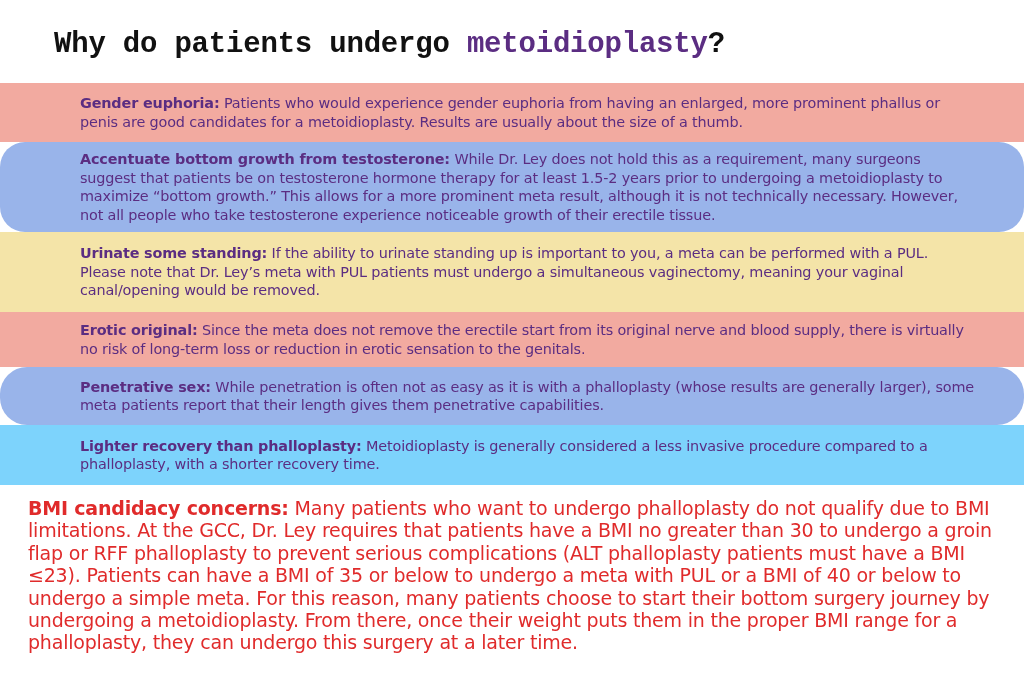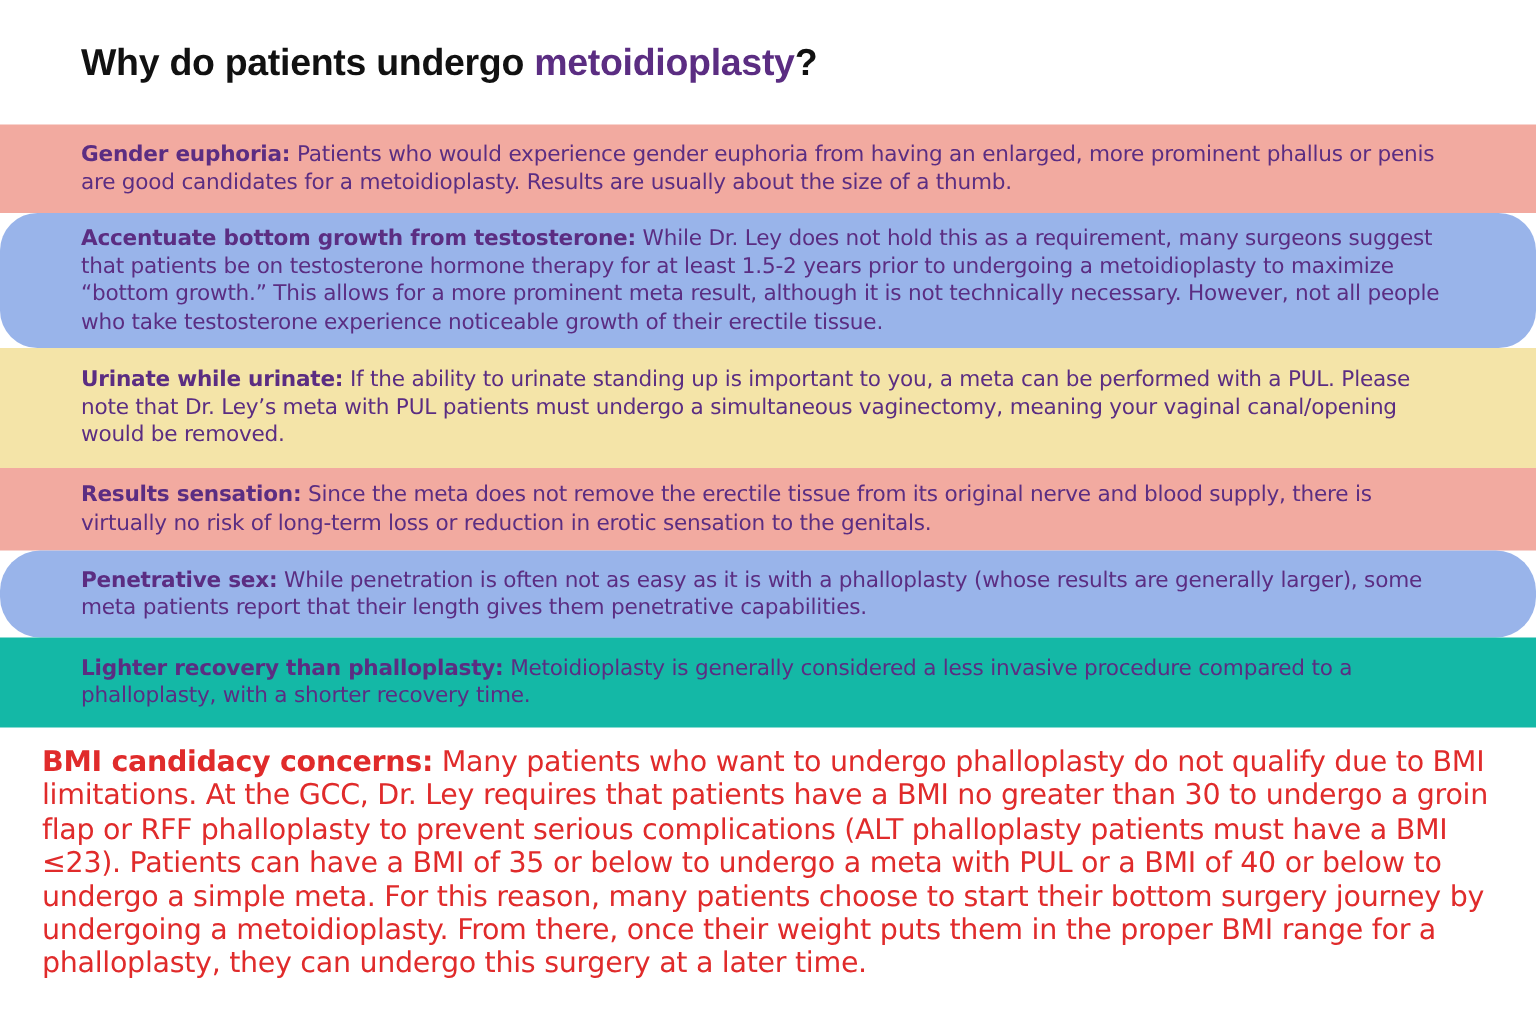--- a/index.html
+++ b/index.html
@@ -4,28 +4,28 @@
   <style>
     html, body { margin: 0; padding: 0; }
     body {
       width: 1024px; height: 683px; overflow: hidden;
       background: #ffffff;
       font-family: "DejaVu Sans", sans-serif;
       position: relative;
     }
     .title {
       position: absolute; left: 54px; top: 28px;
-      font-family: Liberation Sans, sans-serif;
-      font-weight: bold; font-size: 25px; color: #111111;
+      font-family: Liberation Mono, monospace;
+      font-weight: bold; font-size: 29px; color: #111111;
       letter-spacing: -0.2px; margin: 0; white-space: nowrap;
     }
     .title .accent { color: #5b2d82; }
     .band {
       position: absolute; left: 0; width: 1024px;
-      box-sizing: border-box; padding: 0 50px 0 54px;
+      box-sizing: border-box; padding: 0 50px 0 80px;
       display: flex; align-items: center;
     }
     .band p {
       margin: 0;
       font-size: 14.4px; line-height: 18.5px;
       color: #5b2d82;
       letter-spacing: -0.15px;
     }
     .band p b { font-weight: bold; }
     .bmi {
@@ -44,28 +44,28 @@
 
 <section class="band" style="top:83px;height:59px;background:#f2aaa0;">
   <p><b>Gender euphoria:</b><span> Patients who would experience gender euphoria from having an enlarged, more prominent phallus or penis are good candidates for a metoidioplasty. Results are usually about the size of a thumb.</span></p>
 </section>
 
 <section class="band" style="top:142px;height:90px;background:#99b4ea;border-radius:25px;">
   <p><b>Accentuate bottom growth from testosterone:</b><span> While Dr. Ley does not hold this as a requirement, many surgeons suggest that patients be on testosterone hormone therapy for at least 1.5-2 years prior to undergoing a metoidioplasty to maximize “bottom growth.” This allows for a more prominent meta result, although it is not technically necessary. However, not all people who take testosterone experience noticeable growth of their erectile tissue.</span></p>
 </section>
 
 <section class="band" style="top:232px;height:80px;background:#f4e4a8;">
-  <p><b>Urinate while urinate:</b><span> If the ability to urinate standing up is important to you, a meta can be performed with a PUL. Please note that Dr. Ley’s meta with PUL patients must undergo a simultaneous vaginectomy, meaning your vaginal canal/opening would be removed.</span></p>
+  <p><b>Urinate some standing:</b><span> If the ability to urinate standing up is important to you, a meta can be performed with a PUL. Please note that Dr. Ley’s meta with PUL patients must undergo a simultaneous vaginectomy, meaning your vaginal canal/opening would be removed.</span></p>
 </section>
 
 <section class="band" style="top:312px;height:55px;background:#f2aaa0;">
-  <p><b>Results sensation:</b><span> Since the meta does not remove the erectile tissue from its original nerve and blood supply, there is virtually no risk of long-term loss or reduction in erotic sensation to the genitals.</span></p>
+  <p><b>Erotic original:</b><span> Since the meta does not remove the erectile start from its original nerve and blood supply, there is virtually no risk of long-term loss or reduction in erotic sensation to the genitals.</span></p>
 </section>
 
 <section class="band" style="top:367px;height:58px;background:#99b4ea;border-radius:27px;">
   <p><b>Penetrative sex:</b><span> While penetration is often not as easy as it is with a phalloplasty (whose results are generally larger), some meta patients report that their length gives them penetrative capabilities.</span></p>
 </section>
 
-<section class="band" style="top:425px;height:60px;background:#14b8a6;">
+<section class="band" style="top:425px;height:60px;background:#7dd3fc;">
   <p><b>Lighter recovery than phalloplasty:</b><span> Metoidioplasty is generally considered a less invasive procedure compared to a phalloplasty, with a shorter recovery time.</span></p>
 </section>
 
 <p class="bmi"><b>BMI candidacy concerns:</b><span> Many patients who want to undergo phalloplasty do not qualify due to BMI limitations. At the GCC, Dr. Ley requires that patients have a BMI no greater than 30 to undergo a groin flap or RFF phalloplasty to prevent serious complications (ALT phalloplasty patients must have a BMI ≤23). Patients can have a BMI of 35 or below to undergo a meta with PUL or a BMI of 40 or below to undergo a simple meta. For this reason, many patients choose to start their bottom surgery journey by undergoing a metoidioplasty. From there, once their weight puts them in the proper BMI range for a phalloplasty, they can undergo this surgery at a later time.</span></p>
 
 </body></html>

